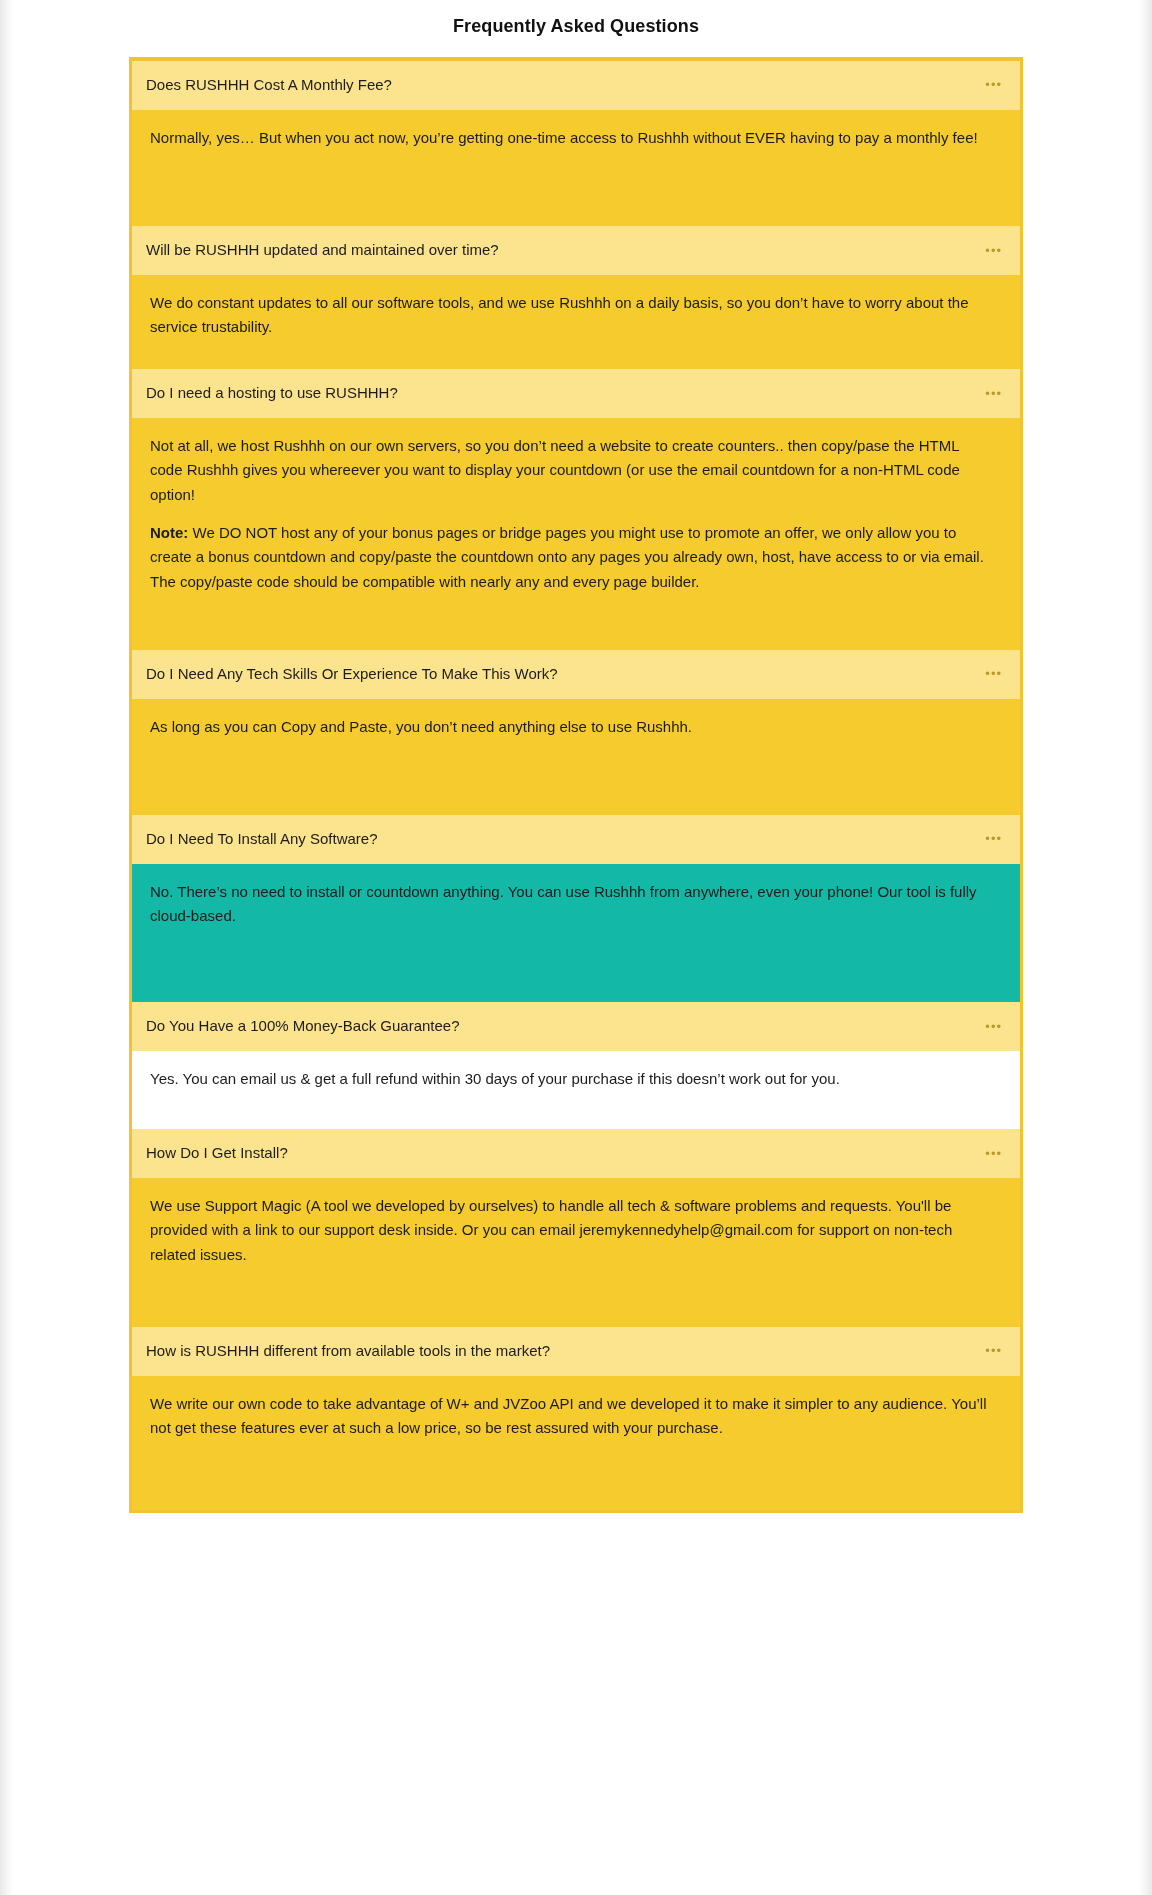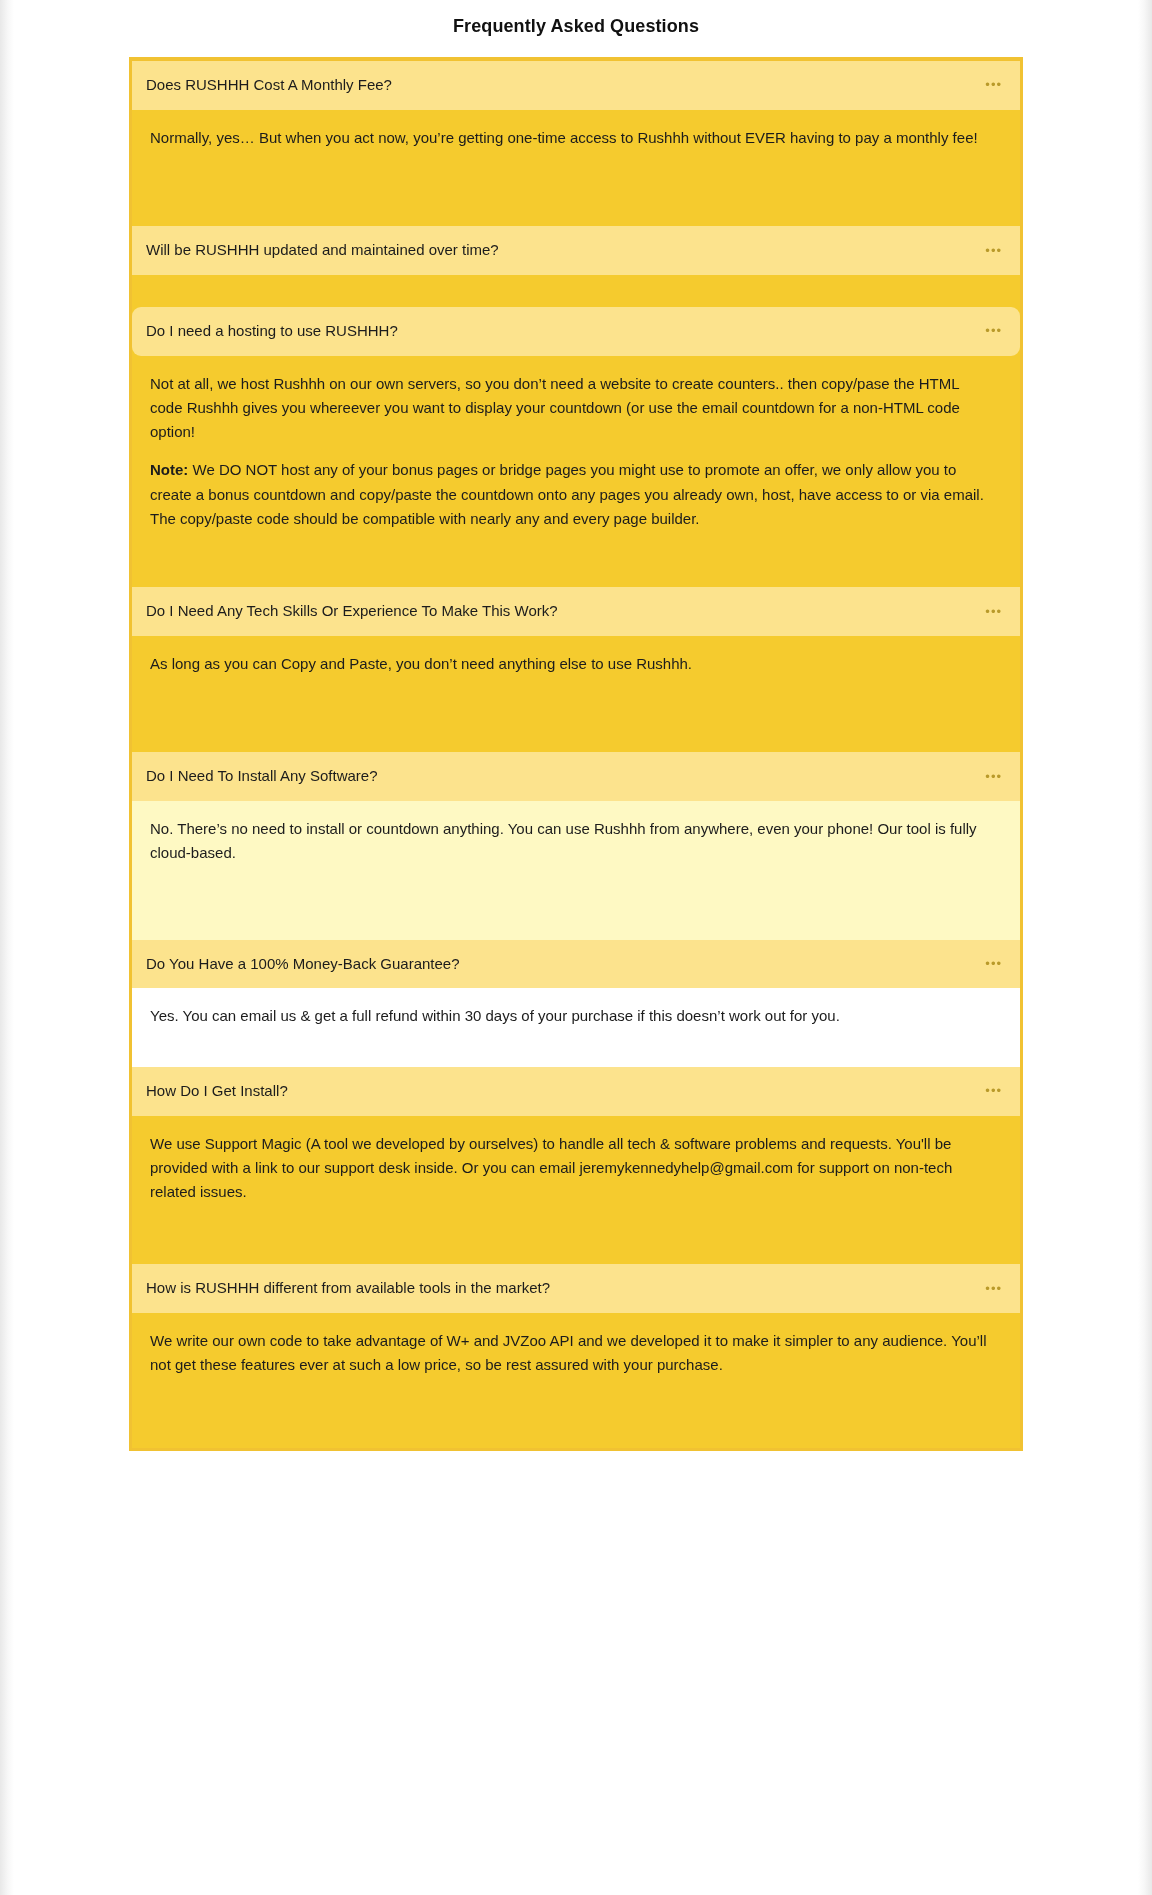--- a/index.html
+++ b/index.html
@@ -112,45 +112,46 @@
         <p>Normally, yes… But when you act now, you’re getting one-time access to Rushhh without EVER having to pay a monthly fee!</p>
         <div class="faq-spacer" style="height: 62px;"></div>
       </div>
     </div>
     <div class="faq-item" style="background: rgb(245, 203, 46);">
       <div class="faq-question" style="background: rgb(252, 227, 141);">
         <span class="faq-question-label">Will be RUSHHH updated and maintained over time?</span>
         <span class="faq-menu-icon" style="color: rgb(185, 154, 42);">•••</span>
       </div>
       <div class="faq-answer">
+        <p>We do constant updates to all our software tools, and we use Rushhh on a daily basis, so you don’t have to worry about the service trustability.</p>
         <div class="faq-spacer" style="height: 16px;"></div>
       </div>
     </div>
     <div class="faq-item" style="background: rgb(245, 203, 46);">
-      <div class="faq-question" style="background: rgb(252, 227, 141); border-radius: 9px;">
+      <div class="faq-question" style="background: rgb(252, 227, 141);">
         <span class="faq-question-label">Do I need a hosting to use RUSHHH?</span>
         <span class="faq-menu-icon" style="color: rgb(185, 154, 42);">•••</span>
       </div>
       <div class="faq-answer">
         <p>Not at all, we host Rushhh on our own servers, so you don’t need a website to create counters.. then copy/pase the HTML code Rushhh gives you whereever you want to display your countdown (or use the email countdown for a non-HTML code option!</p>
         <p><span class="lead-note">Note:</span><span> We DO NOT host any of your bonus pages or bridge pages you might use to promote an offer, we only allow you to create a bonus countdown and copy/paste the countdown onto any pages you already own, host, have access to or via email. The copy/paste code should be compatible with nearly any and every page builder.</span></p>
         <div class="faq-spacer" style="height: 42px;"></div>
       </div>
     </div>
     <div class="faq-item" style="background: rgb(245, 203, 46);">
       <div class="faq-question" style="background: rgb(252, 227, 141);">
         <span class="faq-question-label">Do I Need Any Tech Skills Or Experience To Make This Work?</span>
         <span class="faq-menu-icon" style="color: rgb(185, 154, 42);">•••</span>
       </div>
       <div class="faq-answer">
         <p>As long as you can Copy and Paste, you don’t need anything else to use Rushhh.</p>
         <div class="faq-spacer" style="height: 62px;"></div>
       </div>
     </div>
-    <div class="faq-item" style="background: #fef9c3;">
+    <div class="faq-item" style="background: #14b8a6;">
       <div class="faq-question" style="background: rgb(252, 227, 141);">
         <span class="faq-question-label">Do I Need To Install Any Software?</span>
         <span class="faq-menu-icon" style="color: rgb(185, 154, 42);">•••</span>
       </div>
       <div class="faq-answer">
         <p>No. There’s no need to install or countdown anything. You can use Rushhh from anywhere, even your phone! Our tool is fully cloud-based.</p>
         <div class="faq-spacer" style="height: 60px;"></div>
       </div>
     </div>
     <div class="faq-item" style="background: #ffffff;">

